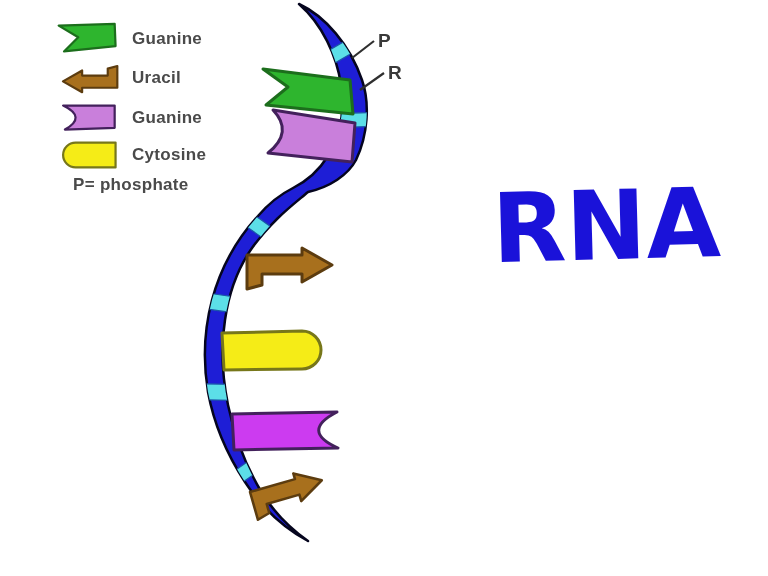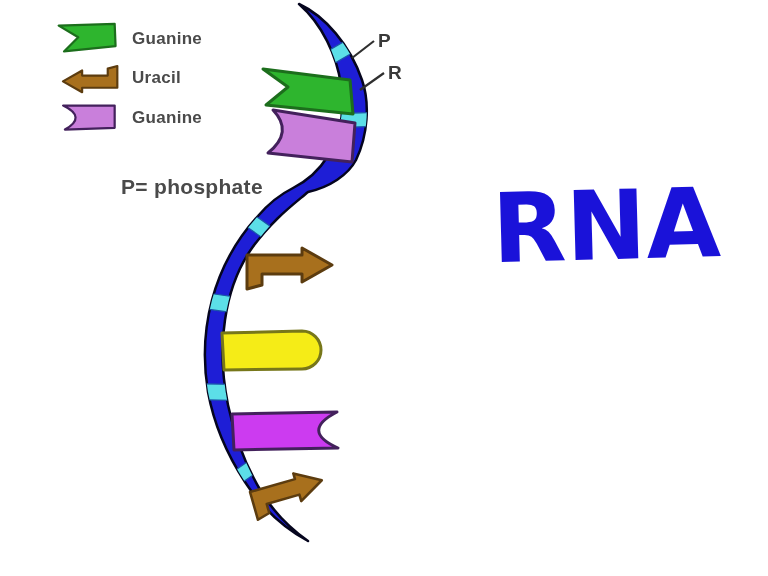--- a/index.html
+++ b/index.html
@@ -8,21 +8,21 @@
     font-family:"Liberation Sans",sans-serif;
   }
   .legend{position:absolute;left:56px;top:20px;}
   .legend-row{display:flex;align-items:center;height:37px;}
   .legend-row svg{width:64px;height:36px;flex:0 0 auto;}
   .legend-label{
     margin-left:12px;font-size:17px;font-weight:bold;color:var(--text-gray);
     letter-spacing:.3px;
   }
   .notes{position:absolute;left:73px;top:175px;}
-  .note-line{font-size:21px;font-weight:bold;color:var(--text-gray);margin-bottom:17px;letter-spacing:.3px;margin-left:48px;}
+  .note-line{font-size:17px;font-weight:bold;color:var(--text-gray);margin-bottom:17px;letter-spacing:.3px;}
   .rna-title{
     position:absolute;left:492px;top:178px;width:240px;
     font-family:"DejaVu Sans",sans-serif;font-size:96px;font-weight:bold;
     color:var(--title-blue);letter-spacing:0px;transform:rotate(-1.5deg);
     line-height:1;
   }
   .diagram-svg{position:absolute;left:0;top:0;}
   .base{stroke-width:3;stroke-linejoin:round;}
   .ptr-line{stroke:#2f2f2f;stroke-width:2.2;}
   .ptr-text{font:bold 19px "Liberation Sans",sans-serif;fill:#3a3a3a;}
@@ -89,19 +89,25 @@
     <span class="legend-label">Uracil</span>
   </div>
 
   <div class="legend-row">
     <svg viewBox="0 0 72 40">
       <path d="M 8 6 L 66 6 L 66 31 L 10 33 Q 35 19 8 6 Z" style="fill:var(--guanine);stroke:var(--guanine-border);stroke-width:2.5;stroke-linejoin:round;"></path>
     </svg>
     <span class="legend-label">Guanine</span>
   </div>
 
+  <div class="legend-row">
+    <svg viewBox="0 0 72 40">
+      <path d="M 67 6 L 22 6 A 14 14 0 0 0 22 34 L 67 34 Z" style="fill:var(--cytosine);stroke:var(--cytosine-border);stroke-width:2.5;stroke-linejoin:round;"></path>
+    </svg>
+    <span class="legend-label">Cytosine</span>
+  </div>
 </div>
 
 <div class="notes">
   <div class="note-line">P= phosphate</div>
 </div>
 
 <div class="rna-title">RNA</div>
 
 </body></html>

